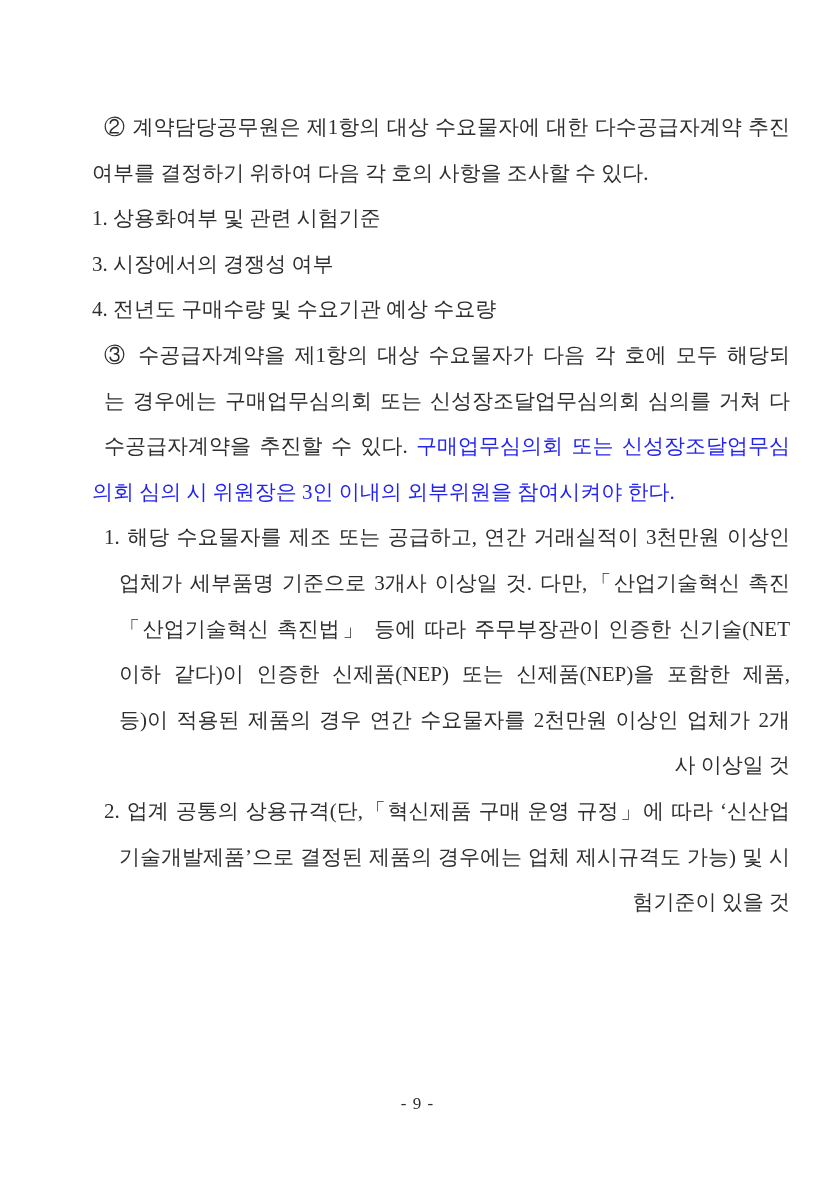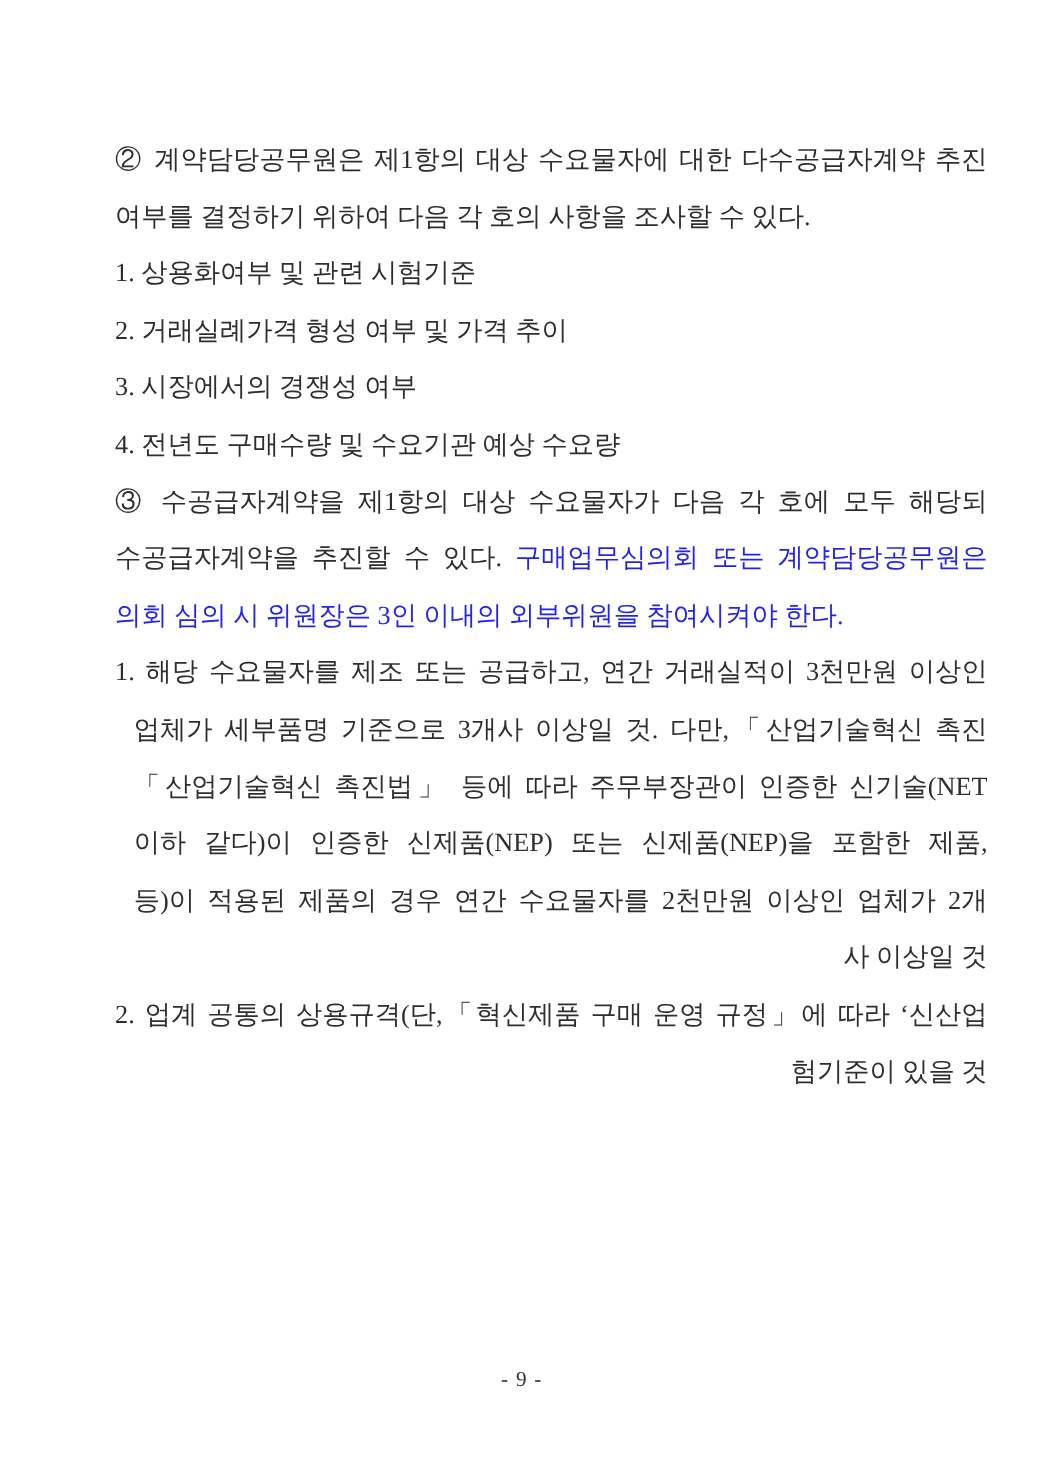--- a/index.html
+++ b/index.html
@@ -27,20 +27,21 @@
     line-height: 45.6px;
     font-size: 21px;
     letter-spacing: 0px;
     overflow: hidden;
     white-space: normal;
   }
   
   .tline.fill {
     text-align: justify;
     text-align-last: justify;
+    margin-left: 12px;
   }
   
   .tline.hang {
     padding-left: 15px;
     text-align: right;
   }
   .hl {
     color: var(--hl, #2323f0);
     text-align: right;
   }
@@ -57,29 +58,30 @@
   }
 </style>
 </head>
 <body>
 
 <div class="page">
   <div class="content" id="doc-lines">
       <div class="tline fill"><span>② 계약담당공무원은 제1항의 대상 수요물자에 대한 다수공급자계약 추진</span></div>
       <div class="tline"><span>여부를 결정하기 위하여 다음 각 호의 사항을 조사할 수 있다.</span></div>
       <div class="tline"><span>1. 상용화여부 및 관련 시험기준</span></div>
-      <div class="tline"><span>2. 거래실례가격 형성 여부 및 가격 추이</span></div>
       <div class="tline"><span>3. 시장에서의 경쟁성 여부</span></div>
       <div class="tline"><span>4. 전년도 구매수량 및 수요기관 예상 수요량</span></div>
       <div class="tline fill"><span>③ 수공급자계약을 제1항의 대상 수요물자가 다음 각 호에 모두 해당되</span></div>
-      <div class="tline fill"><span>수공급자계약을 추진할 수 있다. </span><span class="hl">구매업무심의회 또는 계약담당공무원은</span></div>
+      <div class="tline fill"><span>는 경우에는 구매업무심의회 또는 신성장조달업무심의회 심의를 거쳐 다</span></div>
+      <div class="tline fill"><span>수공급자계약을 추진할 수 있다. </span><span class="hl">구매업무심의회 또는 신성장조달업무심</span></div>
       <div class="tline"><span class="hl">의회 심의 시 위원장은 3인 이내의 외부위원을 참여시켜야 한다.</span></div>
       <div class="tline fill"><span>1. 해당 수요물자를 제조 또는 공급하고, 연간 거래실적이 3천만원 이상인</span></div>
       <div class="tline fill hang"><span>업체가 세부품명 기준으로 3개사 이상일 것. 다만,「산업기술혁신 촉진</span></div>
       <div class="tline fill hang"><span>「산업기술혁신 촉진법」 등에 따라 주무부장관이 인증한 신기술(NET</span></div>
       <div class="tline fill hang"><span>이하 같다)이 인증한 신제품(NEP) 또는 신제품(NEP)을 포함한 제품,</span></div>
       <div class="tline fill hang"><span>등)이 적용된 제품의 경우 연간 수요물자를 2천만원 이상인 업체가 2개</span></div>
       <div class="tline hang"><span>사 이상일 것</span></div>
       <div class="tline fill"><span>2. 업계 공통의 상용규격(단,「혁신제품 구매 운영 규정」에 따라 ‘신산업</span></div>
+      <div class="tline fill hang"><span>기술개발제품’으로 결정된 제품의 경우에는 업체 제시규격도 가능) 및 시</span></div>
       <div class="tline hang"><span>험기준이 있을 것</span></div>
     </div>
   <div class="footer">- 9 -</div>
 </div>
 
 </body></html>

